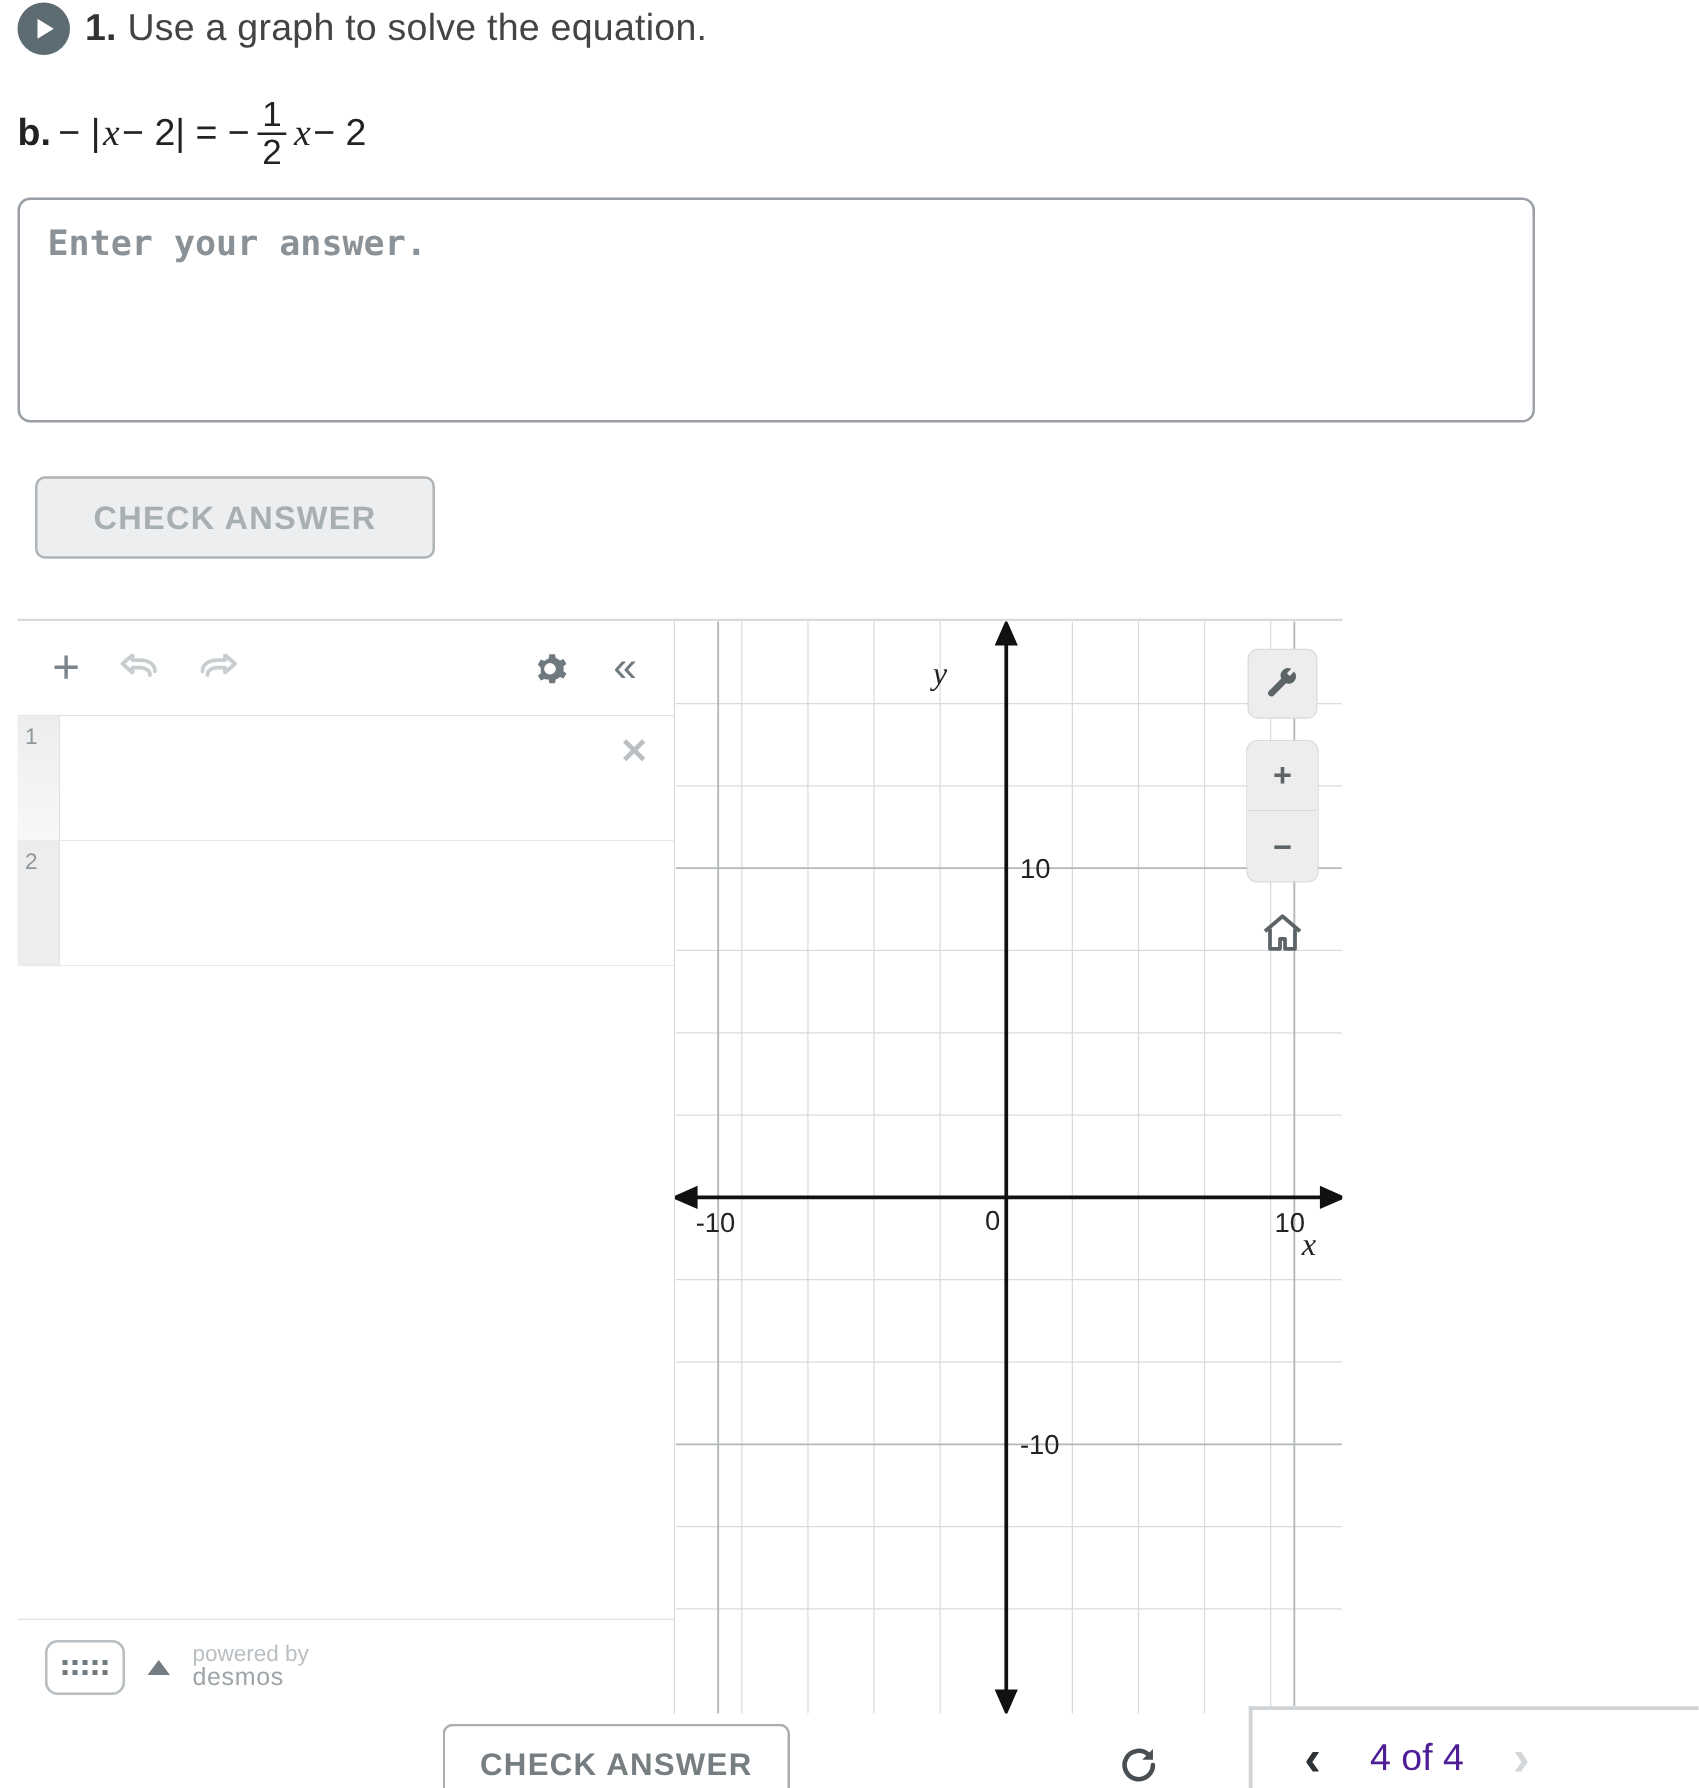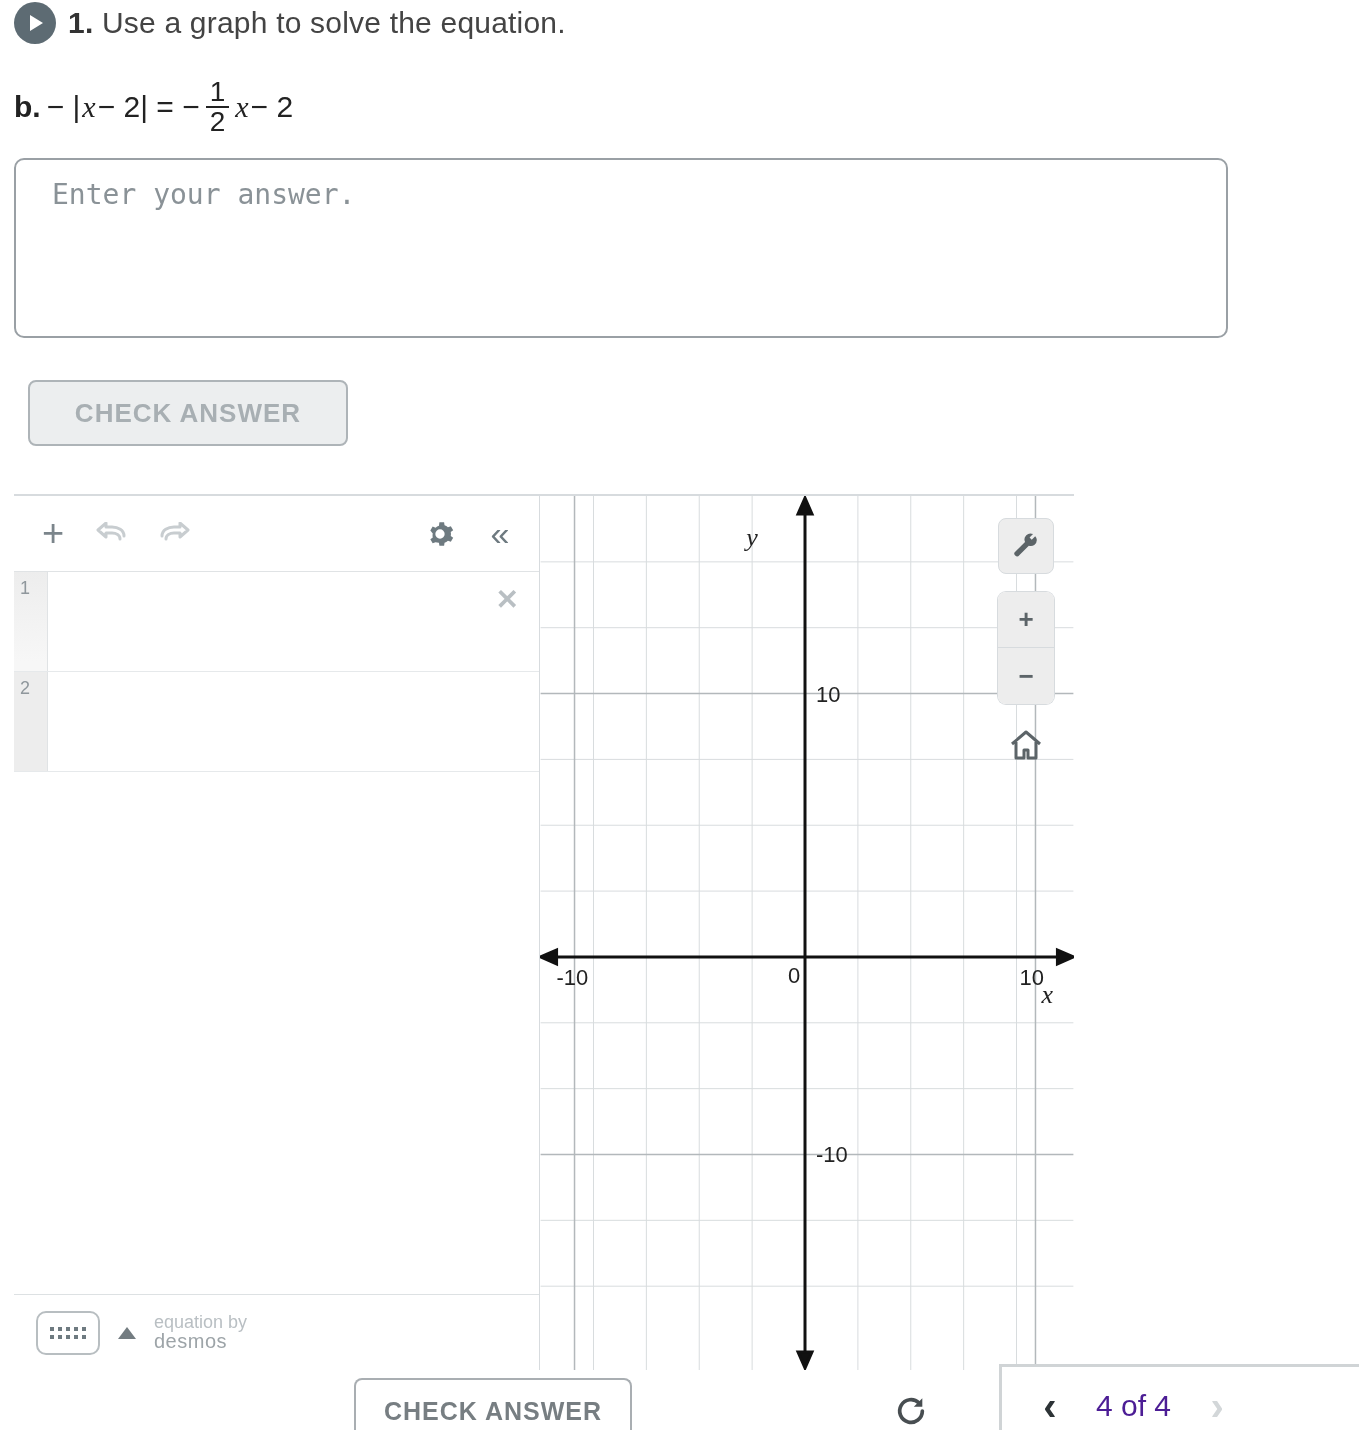--- a/index.html
+++ b/index.html
@@ -56,26 +56,27 @@
   .frac .bar {
     width: 100%; height: 2px; background:#222;
   }
   .italic { font-style: italic; font-family: Georgia, 'Times New Roman', serif; }
   .answer-box {
     margin-top: 22px;
     width: 1214px;
     height: 180px;
     border: 2px solid #9aa0a5;
     border-radius: 10px;
-    padding: 18px 36px;
+    padding: 18px 22px;
     font-size: 28px;
     color:#8a9297;
     background:#fff;
     resize:none;
     outline:none;
+    font-weight:bold;
   }
   .answer-box::placeholder { color:#8a9297; }
   .check-top {
     margin-top: 38px;
     margin-left: 14px;
     width: 320px;
     height: 66px;
     border: 2px solid #aeb4b8;
     border-radius: 8px;
     background:#eceeef;
@@ -331,21 +332,21 @@
               <i></i>
             <i></i>
               <i></i>
               <i></i>
               <i></i>
               <i></i>
           </span>
         </button>
         <span class="kb-tri"></span>
         <div class="powered">
-          <div>equation by</div>
+          <div>powered by</div>
           <div class="brand">desmos</div>
         </div>
       </div>
     </div>
 
     <div class="graph-panel">
       <svg class="graph-svg" viewBox="0 0 534 876">
         <g stroke="#d8dcde" stroke-width="1">
           <line x1="0" y1="66" x2="534" y2="66"></line>
           <line x1="0" y1="132" x2="534" y2="132"></line>

